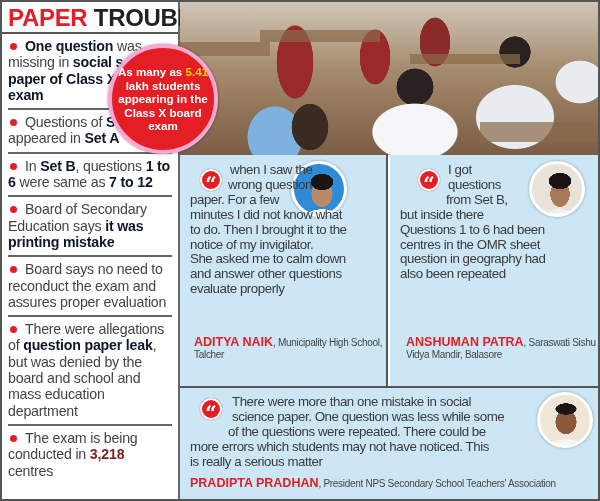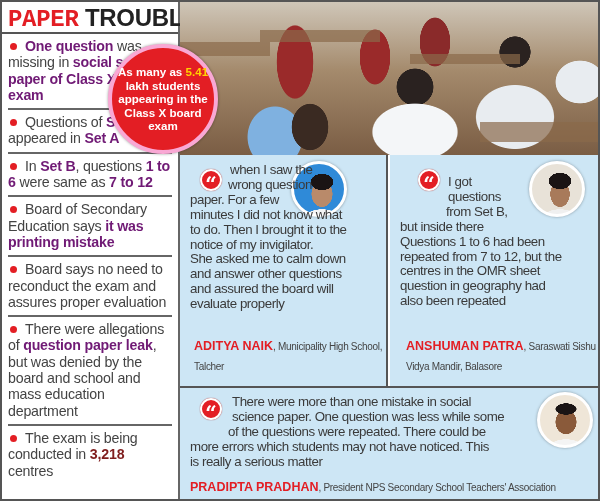--- a/index.html
+++ b/index.html
@@ -4,28 +4,28 @@
 <style>
   * { box-sizing: border-box; margin: 0; padding: 0; }
   html, body { width: 600px; height: 501px; overflow: hidden; background: #ffffff; }
   body { font-family: "Liberation Sans", sans-serif; color: #333; position: relative; }
 
   .frame { position: absolute; left: 0; top: 0; width: 600px; height: 501px; border: 2px solid #555; }
 
   
   .left { position: absolute; left: 2px; top: 2px; width: 178px; height: 497px; background: #fff; border-right: 2px solid #666; }
   .title { height: 32px; border-bottom: 2px solid #555; padding: 3px 6px; font-weight: bold; font-size: 24px; line-height: 26px; letter-spacing: -0.3px; white-space: nowrap; }
-  .title .t1 { color: #e31e24; font-family: Liberation Mono, monospace; }
+  .title .t1 { color: #e31e24; }
   .title .t2 { color: #222; }
 
   .facts { padding: 0 6px; }
   .fact { padding: 4px 0 5px 0; border-bottom: 2px solid #666; font-size: 14.2px; line-height: 16.3px; color: #444; letter-spacing: -0.2px; }
   .fact:last-child { border-bottom: none; }
   .bullet { display: inline-block; width: 7px; height: 7px; background: #e31e24; border-radius: 50%; margin: 0 8px 2px 2px; vertical-align: middle; }
-  .fact b { color: #701a75; }
+  .fact b { color: #0f172a; }
   .fact .red { color: #7f1d1d; font-weight: bold; }
 
   
   .photo { position: absolute; left: 180px; top: 2px; width: 418px; height: 153px; overflow: hidden;
     background:
       radial-gradient(ellipse 30px 38px at 130px 125px, #3a2a22 60%, transparent 62%),
       radial-gradient(ellipse 60px 40px at 235px 130px, #f4f6f8 70%, transparent 72%),
       radial-gradient(ellipse 26px 26px at 235px 85px, #2a2220 70%, transparent 72%),
       radial-gradient(ellipse 55px 45px at 335px 115px, #e8ecf0 70%, transparent 72%),
       radial-gradient(ellipse 22px 22px at 335px 50px, #2a2220 70%, transparent 72%),
@@ -65,25 +65,25 @@
                 radial-gradient(ellipse 22px 12px at 28px 55px, #f0f0f0 80%, transparent 82%),
                 #e8e2d8; }
   .av3 { left: 357px; top: 4px; width: 56px; height: 56px;
     background: radial-gradient(ellipse 13px 7px at 26px 14px, #1a1414 80%, transparent 82%),
                 radial-gradient(ellipse 13px 15px at 26px 27px, #8a5a3a 80%, transparent 82%),
                 radial-gradient(ellipse 22px 12px at 26px 54px, #f4f4f4 80%, transparent 82%),
                 #efe6d8; }
 
   .quote-text { position: absolute; font-family: "Liberation Sans", sans-serif; font-size: 13.3px; line-height: 14.9px; color: #3a3a3a; letter-spacing: -0.45px; }
   .qt1 { left: 10px; top: 8px; width: 196px; }
-  .qt2 { left: 10px; top: 8px; width: 196px; margin-top: 12px; }
+  .qt2 { left: 10px; top: 8px; width: 196px; }
   .qt3 { left: 10px; top: 7px; width: 350px; }
   .line { display: block; white-space: nowrap; }
 
-  .attrib { position: absolute; font-size: 10px; line-height: 20px; color: #444; letter-spacing: -0.3px; }
+  .attrib { position: absolute; font-size: 10px; line-height: 12px; color: #444; letter-spacing: -0.3px; }
   .attrib .name { color: #e31e24; font-weight: bold; font-size: 12.5px; letter-spacing: 0; }
   .at1 { left: 14px; top: 181px; width: 195px; }
   .at2 { left: 16px; top: 181px; width: 192px; }
   .at3 { left: 10px; top: 89px; width: 400px; white-space: nowrap; }
 </style>
 </head>
 <body>
 
 <div class="frame"></div>
 
@@ -121,38 +121,36 @@
   <div class="avatar av1"></div>
   <div class="quote-text qt1">
     <span class="line" style="padding-left:40px">when I saw the</span>
     <span class="line" style="padding-left:38px">wrong question</span>
     <span class="line">paper. For a few</span>
     <span class="line">minutes I did not know what</span>
     <span class="line">to do. Then I brought it to the</span>
     <span class="line">notice of my invigilator.</span>
     <span class="line">She asked me to calm down</span>
     <span class="line">and answer other questions</span>
-    <span class="line">and assured the board will</span>
     <span class="line">evaluate properly</span>
   </div>
   <div class="attrib at1">
     <span class="name">ADITYA NAIK</span><span>, Municipality High School, Talcher</span>
   </div>
 </div>
 
 <div class="quote-box q2">
   <div class="quote-icon" style="left:28px;top:14px;">“</div>
   <div class="avatar av2"></div>
   <div class="quote-text qt2">
     <span class="line" style="padding-left:48px">I got</span>
     <span class="line" style="padding-left:48px">questions</span>
     <span class="line" style="padding-left:46px">from Set B,</span>
     <span class="line">but inside there</span>
     <span class="line">Questions 1 to 6 had been</span>
-    <span class="line">repeated from 7 to 12, but the</span>
     <span class="line">centres in the OMR sheet</span>
     <span class="line">question in geography had</span>
     <span class="line">also been repeated</span>
   </div>
   <div class="attrib at2">
     <span class="name">ANSHUMAN PATRA</span><span>, Saraswati Sishu Vidya Mandir, Balasore</span>
   </div>
 </div>
 
 <div class="quote-box q3">

